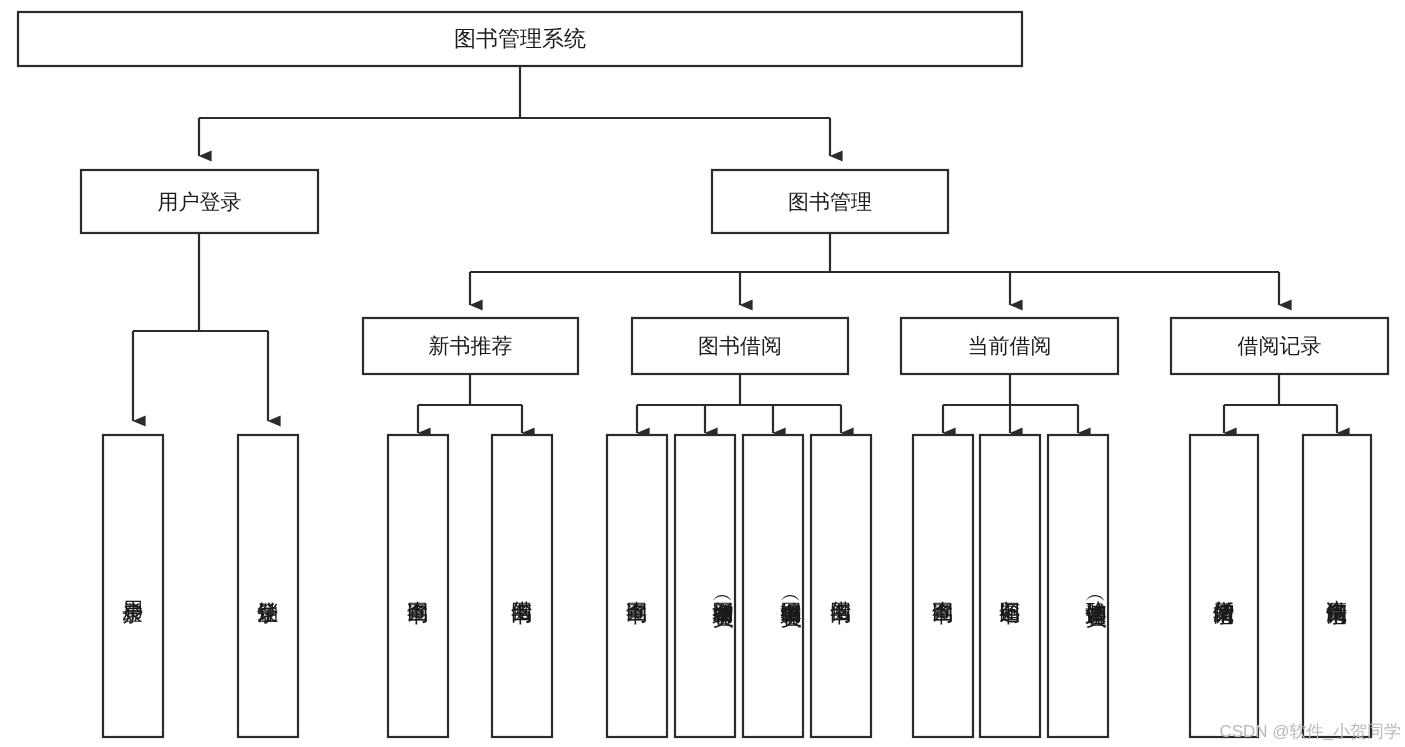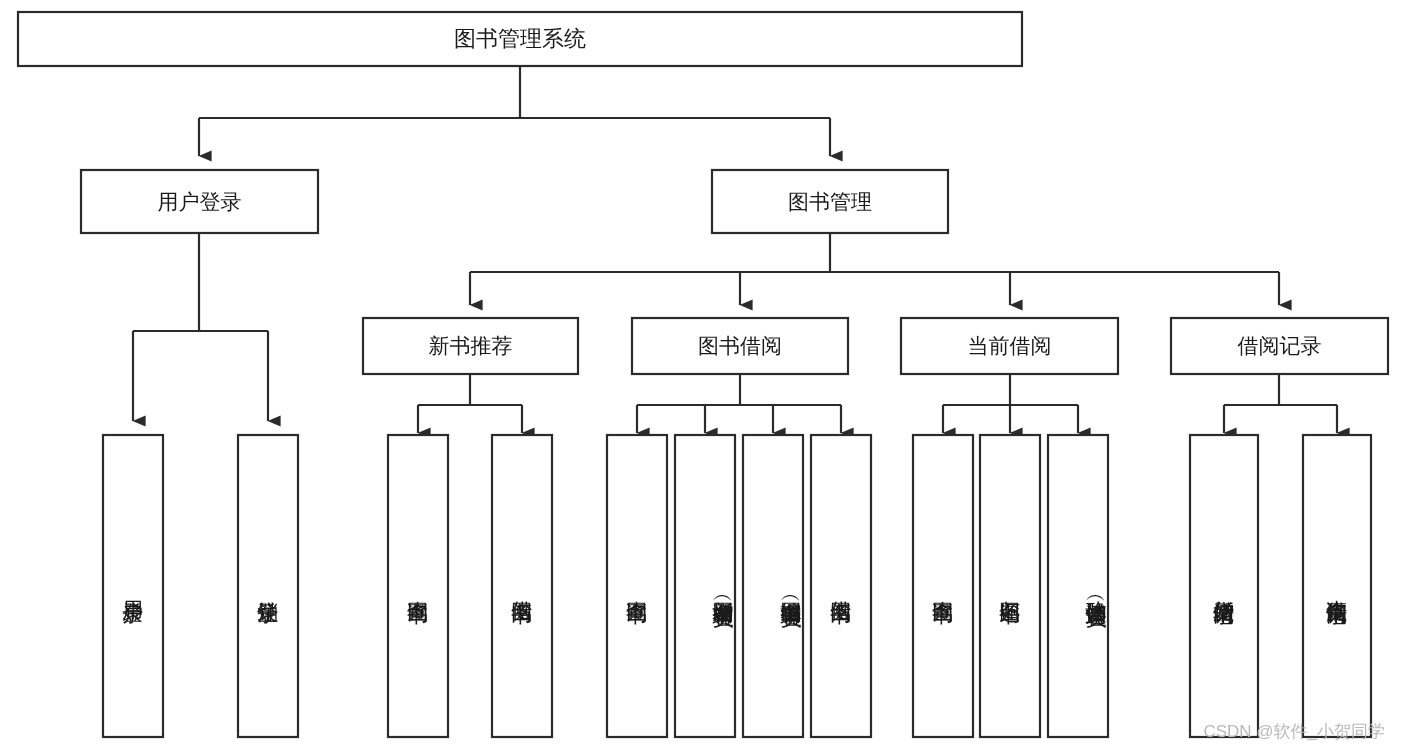--- a/index.html
+++ b/index.html
@@ -58,21 +58,21 @@
     align-items: flex-start;
     justify-content: center;
     white-space: nowrap;
     pointer-events: none;
   }
   .vlabel.center {
     align-items: center;
   }
   .watermark {
     position: absolute;
-    right: 20px;
+    right: 4px;
     bottom: 4px;
     font-family: "Liberation Sans", "DejaVu Sans", sans-serif;
     font-size: 17px;
     color: #b9b9b9;
     white-space: nowrap;
   }
 </style>
 </head>
 <body>
 

